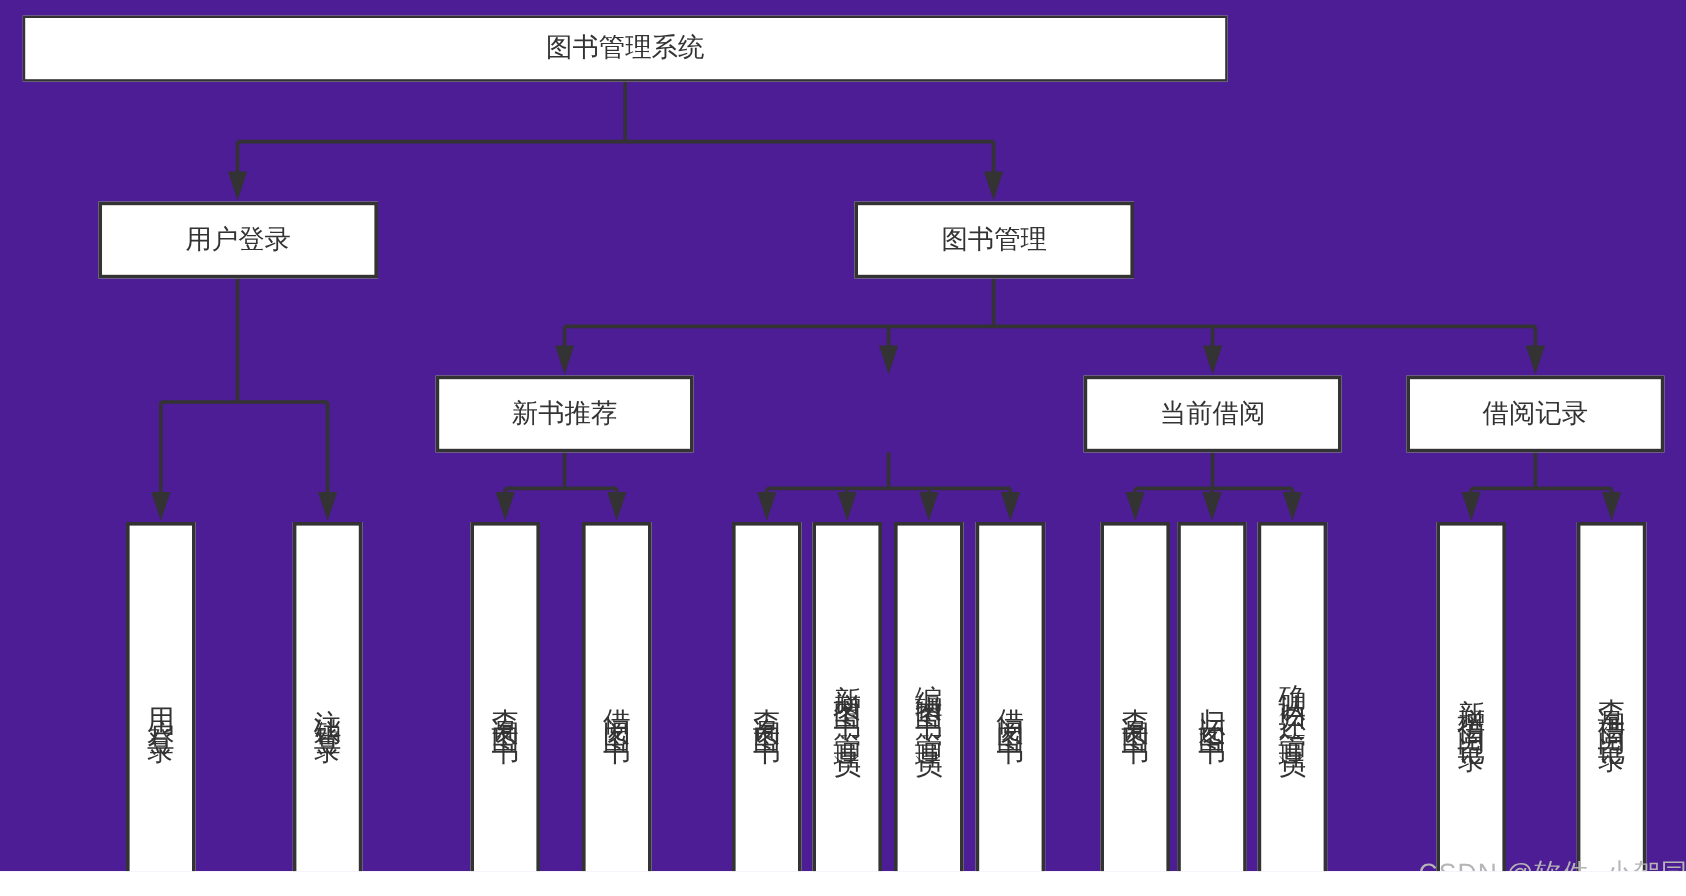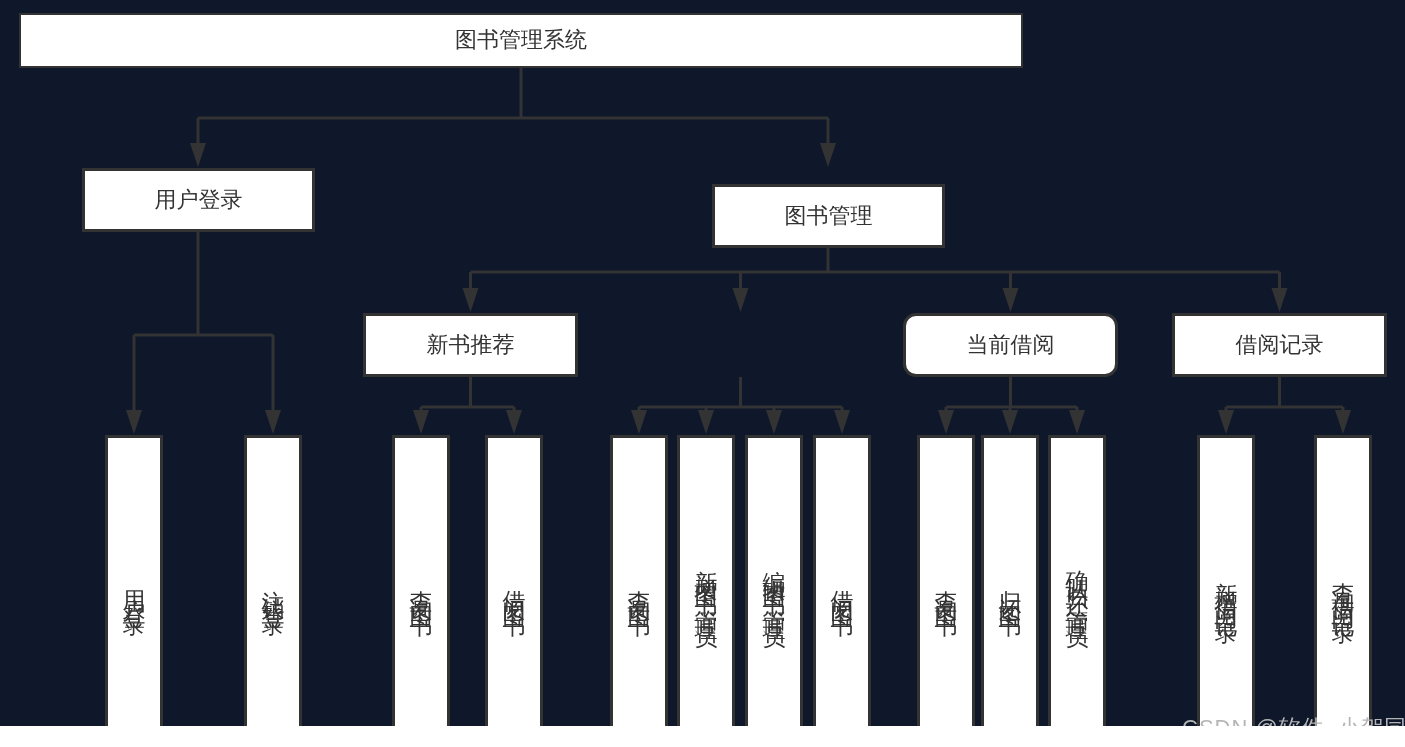--- a/index.html
+++ b/index.html
@@ -1,20 +1,20 @@
 <!DOCTYPE html>
 <html><head>
 <meta charset="utf-8">
 <style>
   * { margin:0; padding:0; box-sizing:border-box; }
   html,body { background:#ffffff; }
   .canvas {
     position:relative;
     width:1405px; height:726px;
-    background:#0f172a;
+    background:#4c1d95;
     font-family:"Liberation Sans","DejaVu Sans",sans-serif;
     color:#333333;
     overflow:hidden;
   }
   .connectors { position:absolute; left:0; top:0; width:1405px; height:747px; z-index:1; }
   .connectors path { stroke:#333333; stroke-width:3; fill:none; }
   .connectors polygon { fill:#333333; stroke:none; }
   .box {
     position:absolute;
     background:#ffffff;
@@ -94,24 +94,24 @@
     <g>
       <path d="M1279.5 377 V407 M1226 407 H1343 M1226 407 V413 M1343 407 V413"></path>
       <polygon points="1218,410 1234,410 1226,434"></polygon>
       <polygon points="1335,410 1351,410 1343,434"></polygon>
     </g>
   </svg>
 
   <div class="box root" style="left:19px; top:13px; width:1004px; height:55px;">图书管理系统</div>
 
   <div class="box" style="left:82px; top:168px; width:233px; height:64px;">用户登录</div>
-  <div class="box" style="left:712px; top:184px; width:233px; height:64px;">图书管理</div>
+  <div class="box" style="left:712px; top:168px; width:233px; height:64px;">图书管理</div>
 
   <div class="box" style="left:363px; top:313px; width:215px; height:64px;">新书推荐</div>
-  <div class="box" style="left:903px; top:313px; width:215px; height:64px;border-radius:13px;">当前借阅</div>
+  <div class="box" style="left:903px; top:313px; width:215px; height:64px;">当前借阅</div>
   <div class="box" style="left:1172px; top:313px; width:215px; height:64px;">借阅记录</div>
 
   <div class="box vbox" style="left:105px; top:435px; width:58px; height:300px;">用户登录</div>
   <div class="box vbox" style="left:244px; top:435px; width:58px; height:300px;">注销登录</div>
 
   <div class="box vbox" style="left:392px; top:435px; width:58px; height:300px;">查询图书</div>
   <div class="box vbox" style="left:485px; top:435px; width:58px; height:300px;">借阅图书</div>
 
   <div class="box vbox" style="left:610px; top:435px; width:58px; height:300px;">查询图书</div>
   <div class="box vbox" style="left:677px; top:435px; width:58px; height:300px;">新增图书（管理员）</div>

